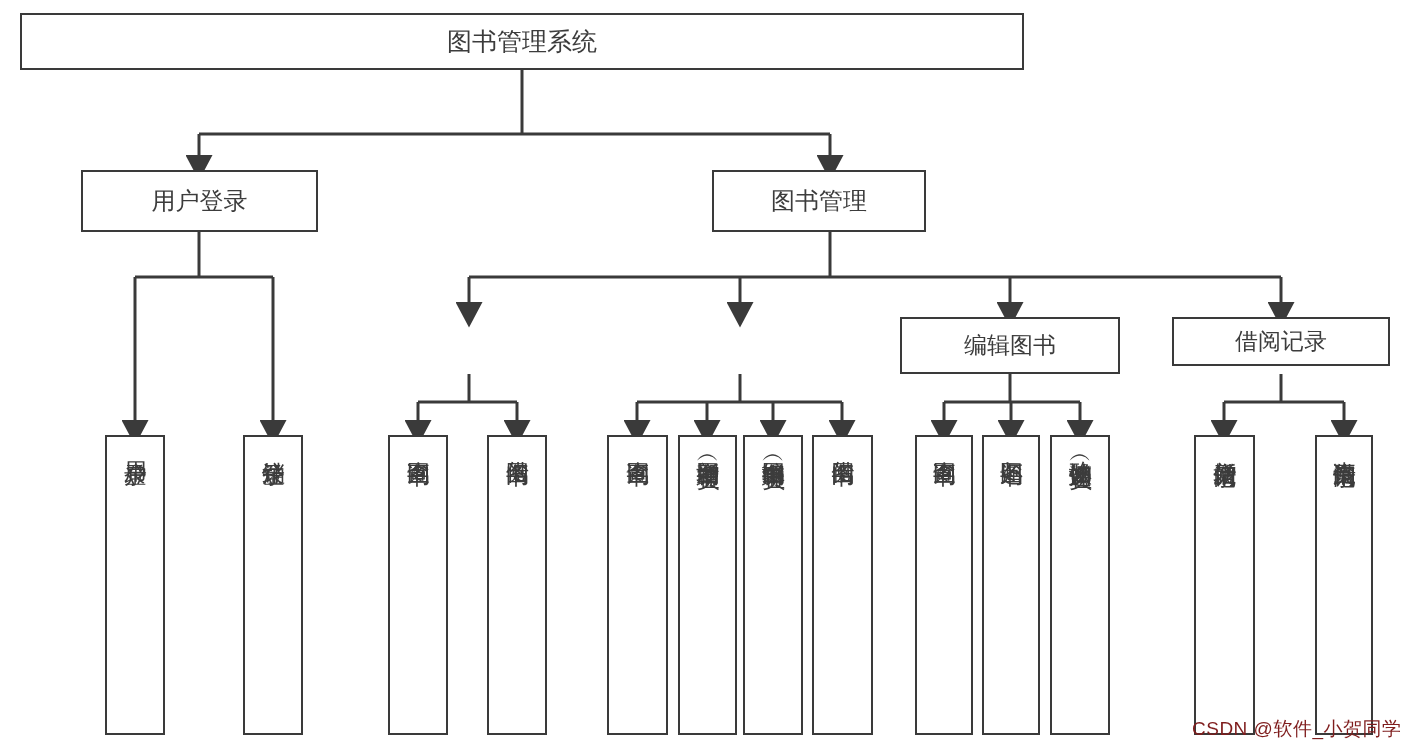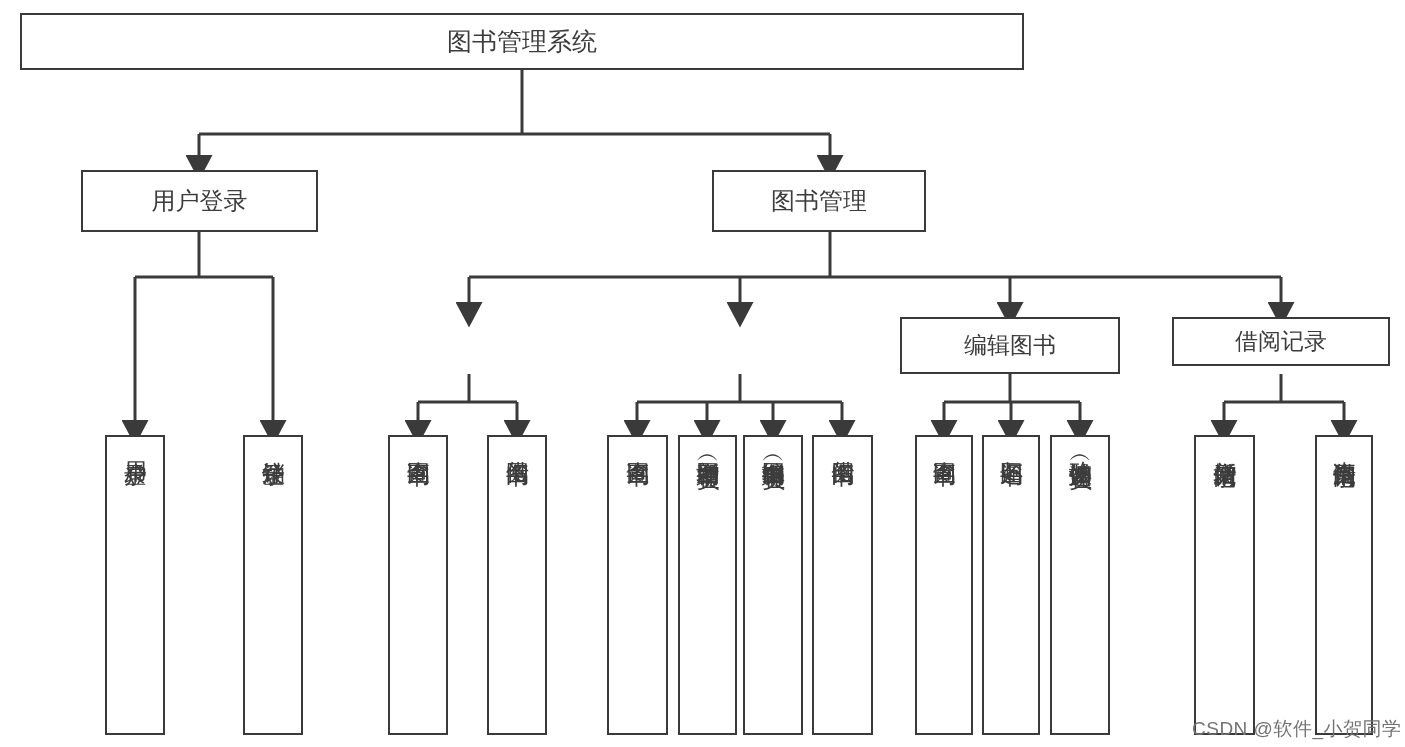--- a/index.html
+++ b/index.html
@@ -56,21 +56,21 @@
   .vtext {
     writing-mode: vertical-rl;
     text-orientation: upright;
     line-height: 1.12;
     white-space: nowrap;
     display: block;
   }
   .watermark {
     position: absolute;
     font-size: 19px;
-    color: #737373;
+    color: #7f1d1d;
     white-space: nowrap;
     z-index: 3;
     letter-spacing: 0.5px;
   }
 </style>
 </head>
 <body>
 
 <div id="canvas">
 

